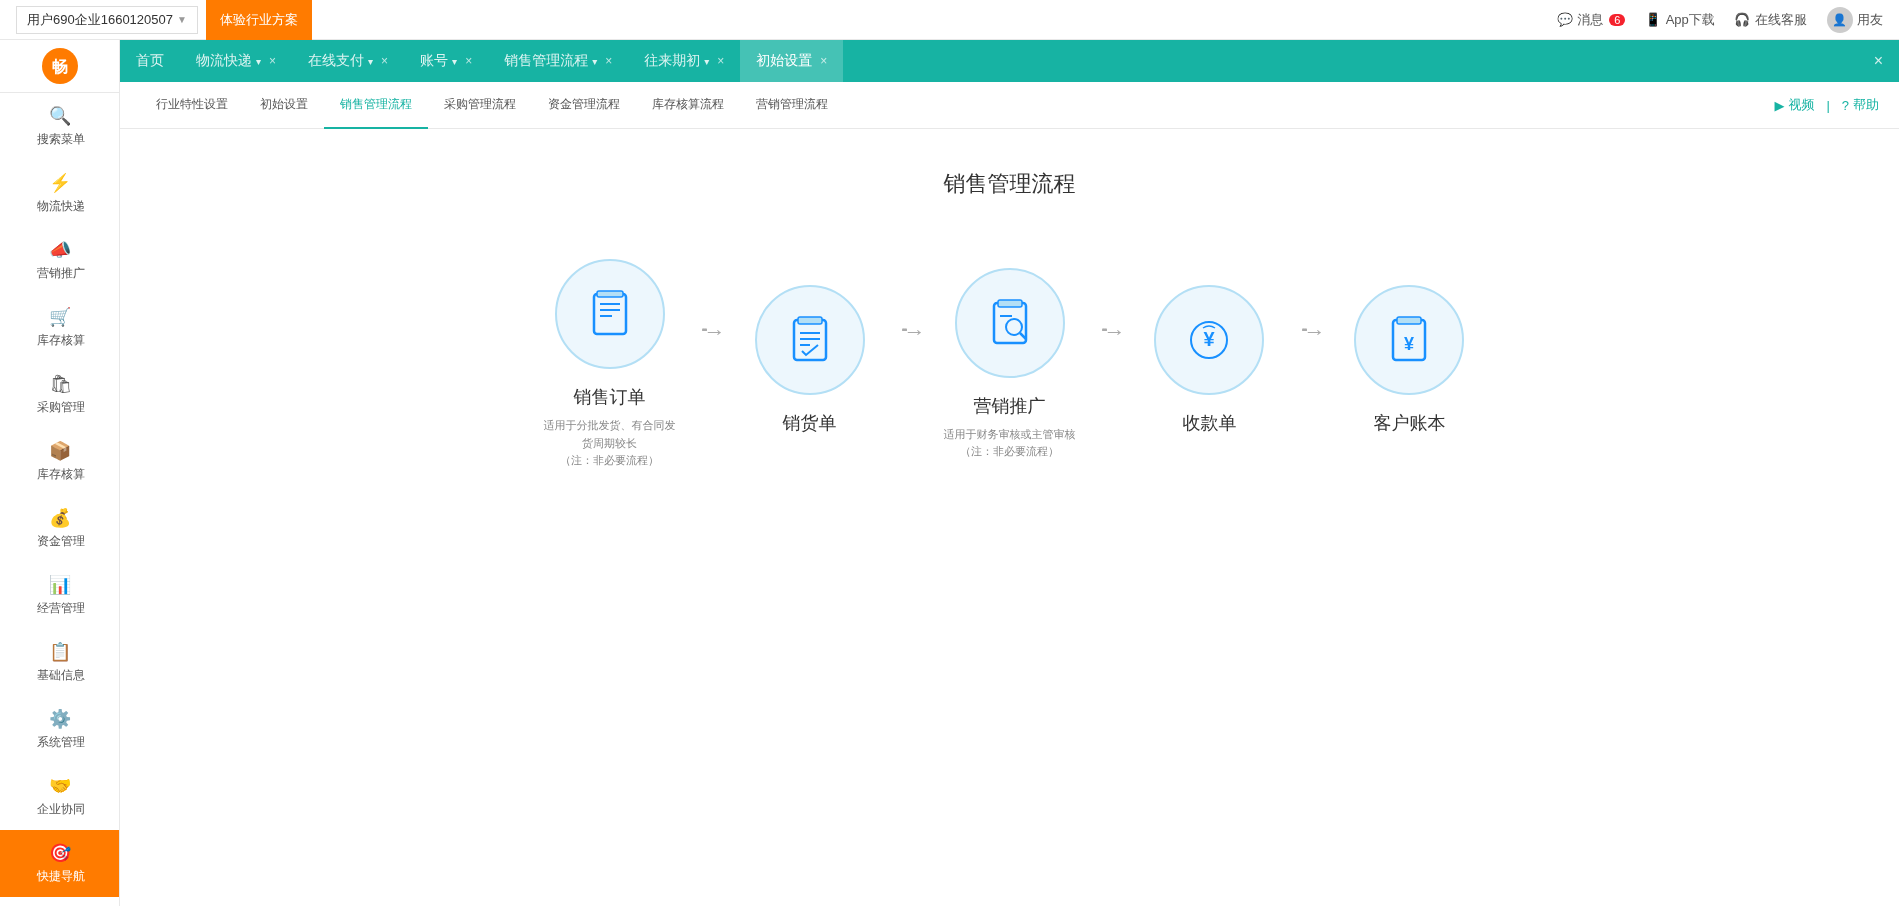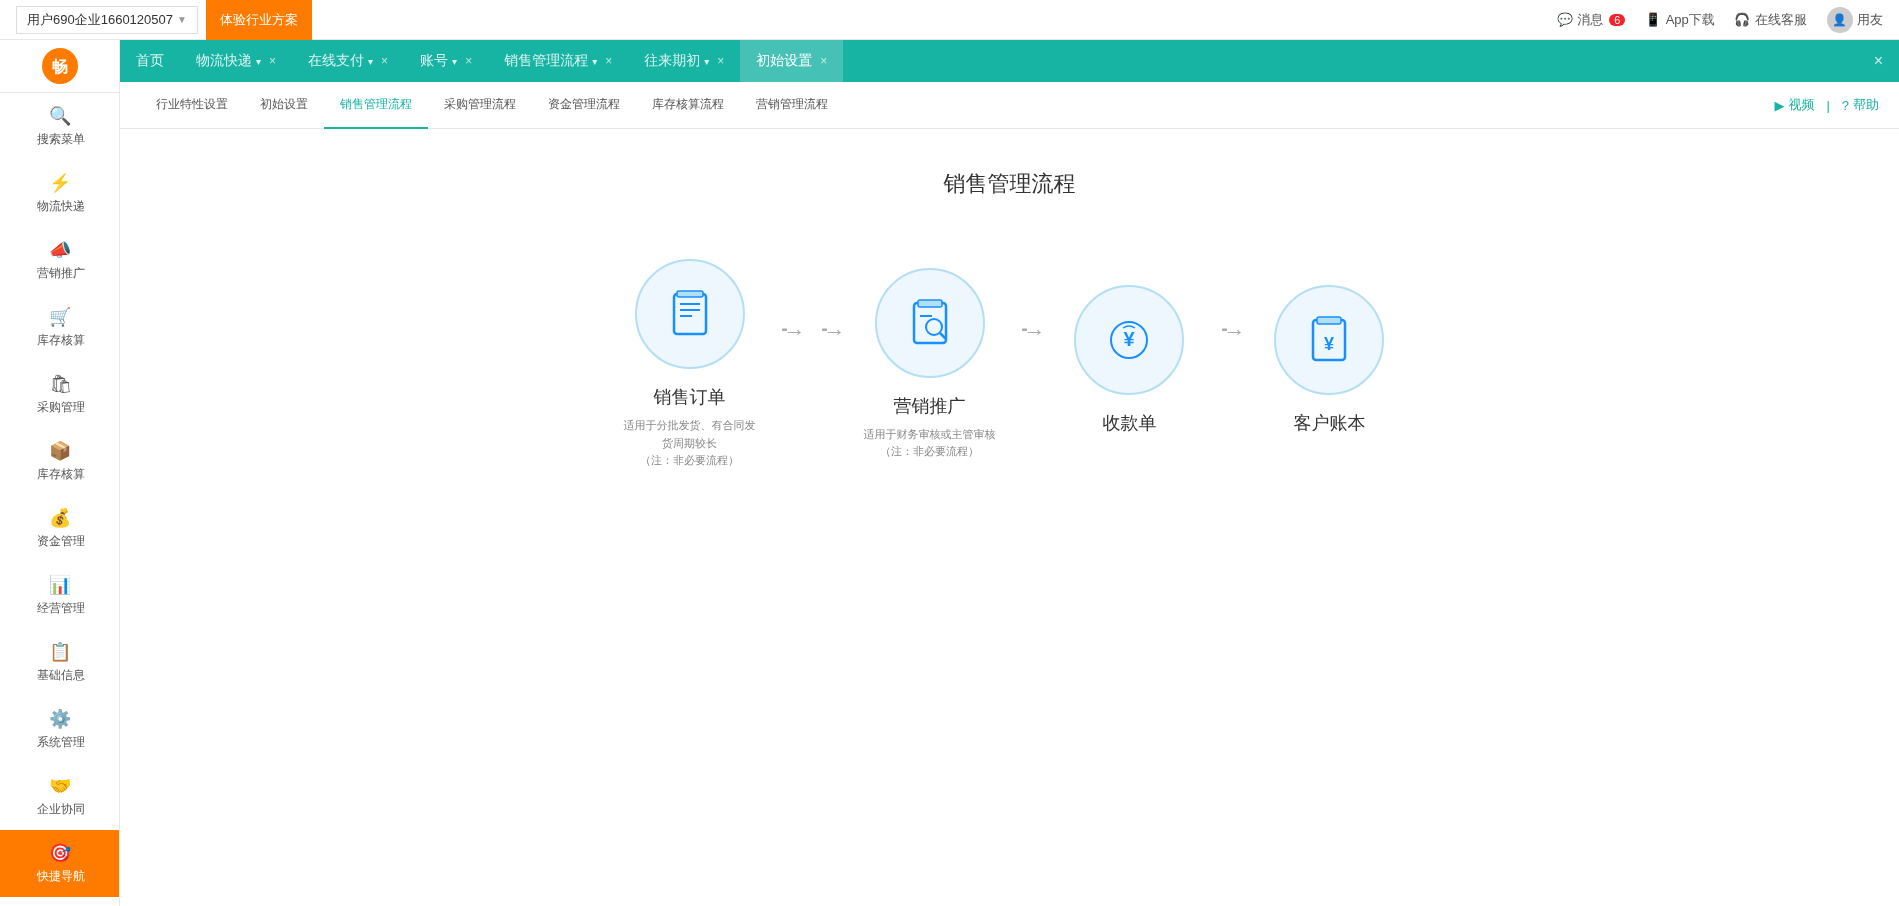--- a/index.html
+++ b/index.html
@@ -336,20 +336,34 @@
                 <line x1="16" y1="28" x2="28" y2="28" stroke="#1890ff" stroke-width="2"></line>
                 <rect x="13" y="3" width="26" height="6" rx="2" fill="#b3dff5" stroke="#1890ff" stroke-width="1.5"></rect>
               </svg>
             </div>
             <div class="flow-step-name">销售订单</div>
             <div class="flow-step-desc">适用于分批发货、有合同发货周期较长<br>（注：非必要流程）</div>
           </div>
 
           <div class="flow-arrow">···→</div>
 
+          <div class="flow-step">
+            <div class="flow-circle">
+              <svg viewBox="0 0 52 52" fill="none">
+                <rect x="10" y="6" width="32" height="40" rx="3" stroke="#1890ff" stroke-width="2.5" fill="none"></rect>
+                <rect x="14" y="3" width="24" height="7" rx="2" fill="#b3dff5" stroke="#1890ff" stroke-width="1.5"></rect>
+                <line x1="16" y1="19" x2="36" y2="19" stroke="#1890ff" stroke-width="2"></line>
+                <line x1="16" y1="25" x2="36" y2="25" stroke="#1890ff" stroke-width="2"></line>
+                <line x1="16" y1="31" x2="26" y2="31" stroke="#1890ff" stroke-width="2"></line>
+                <polyline points="18,37 22,41 34,31" stroke="#1890ff" stroke-width="2" fill="none"></polyline>
+              </svg>
+            </div>
+            <div class="flow-step-name">销货单</div>
+            <div class="flow-step-desc"></div>
+          </div>
 
           <div class="flow-arrow">···→</div>
 
           <div class="flow-step">
             <div class="flow-circle">
               <svg viewBox="0 0 52 52" fill="none">
                 <rect x="10" y="6" width="32" height="40" rx="3" stroke="#1890ff" stroke-width="2.5" fill="none"></rect>
                 <rect x="14" y="3" width="24" height="7" rx="2" fill="#b3dff5" stroke="#1890ff" stroke-width="1.5"></rect>
                 <circle cx="30" cy="30" r="8" stroke="#1890ff" stroke-width="2" fill="none"></circle>
                 <line x1="36" y1="36" x2="42" y2="42" stroke="#1890ff" stroke-width="2.5"></line>

